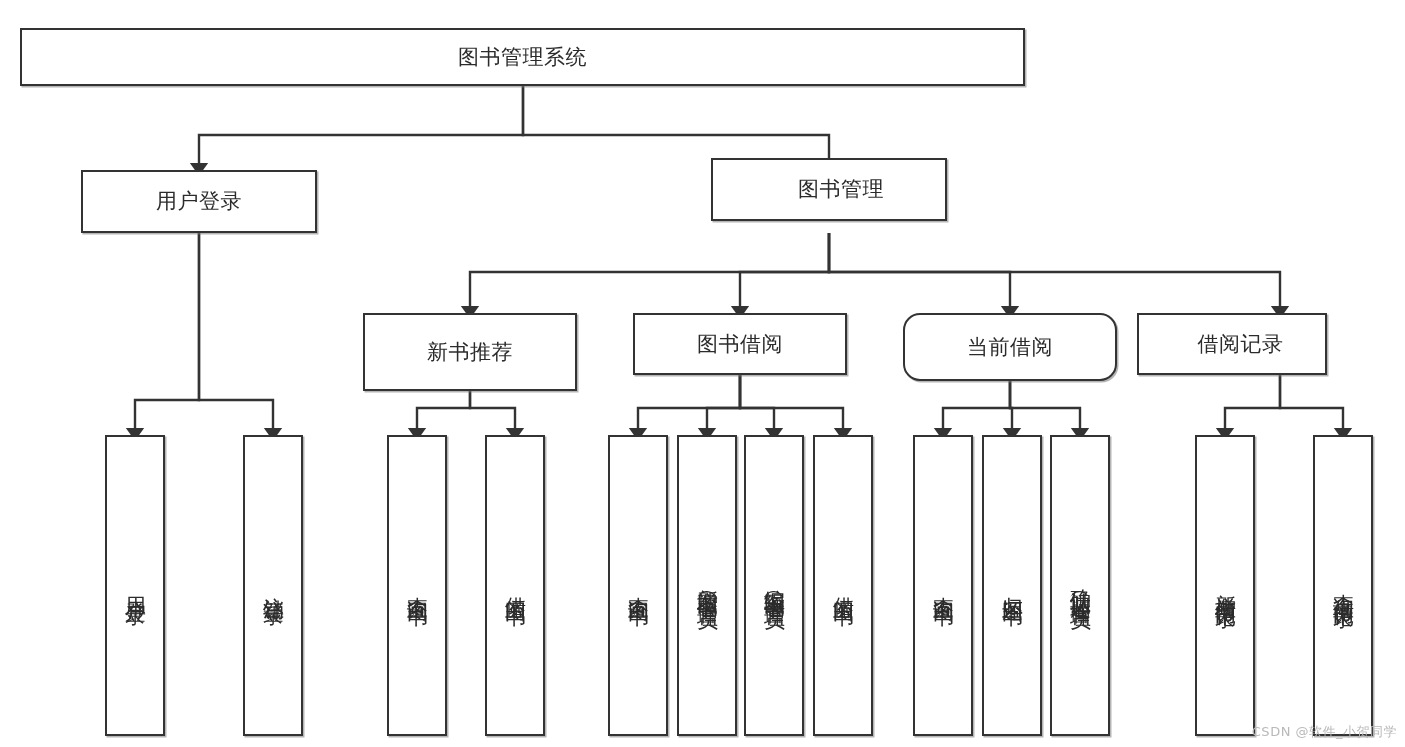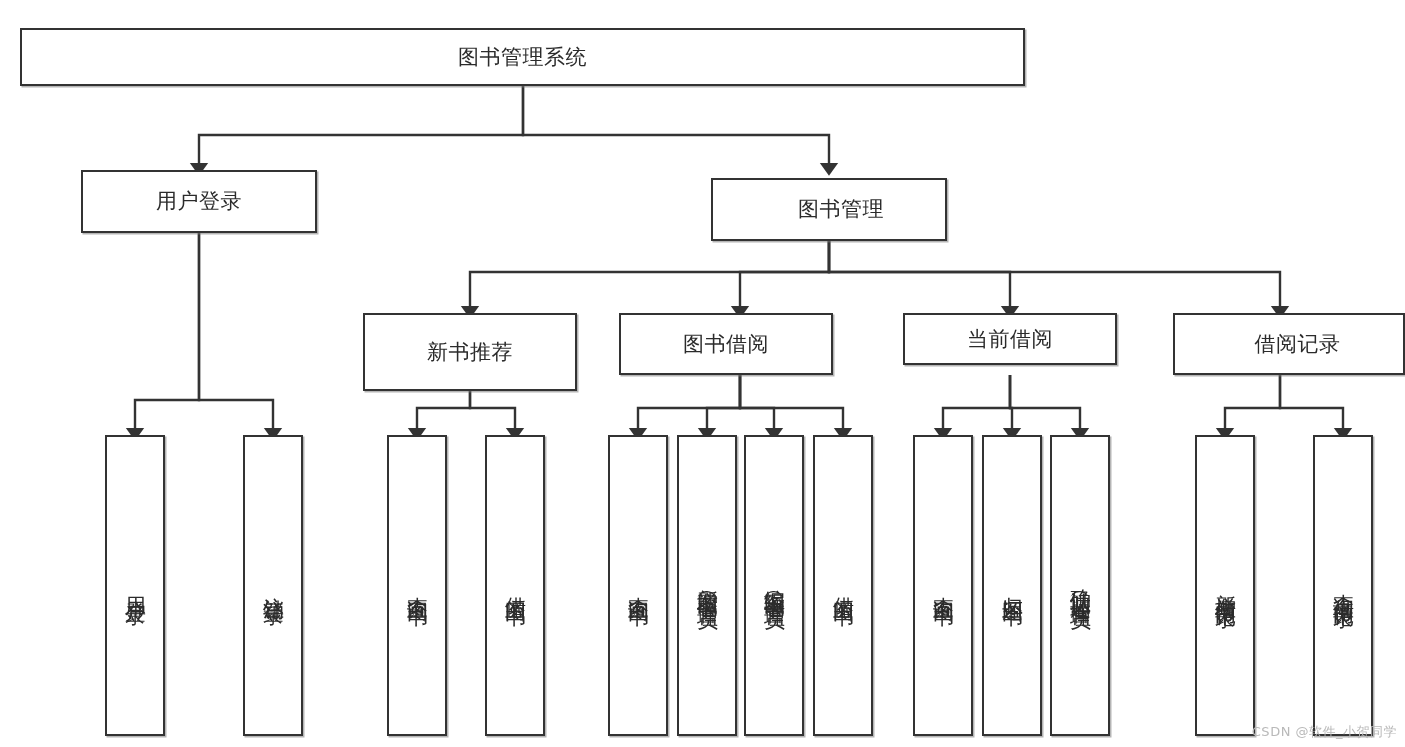--- a/index.html
+++ b/index.html
@@ -109,33 +109,33 @@
       </g>
   </svg>
 
   <div id="nodes-layer">
       <div class="node horizontal root" style="left: 20px; top: 12px; width: 1005px; height: 58px; margin-top: 16px;">
         <div class="node-label">图书管理系统</div>
       </div>
       <div class="node horizontal" style="left: 81px; top: 170px; width: 236px; height: 63px;">
         <div class="node-label">用户登录</div>
       </div>
-      <div class="node horizontal" style="left: 711px; top: 178px; width: 236px; height: 63px; padding-left: 24px;">
+      <div class="node horizontal" style="left: 711px; top: 158px; width: 236px; height: 63px; padding-left: 24px;">
         <div class="node-label">图书管理</div>
       </div>
       <div class="node horizontal" style="left: 363px; top: 313px; width: 214px; height: 78px;">
         <div class="node-label">新书推荐</div>
       </div>
-      <div class="node horizontal" style="left: 619px; top: 313px; width: 214px; height: 62px;">
+      <div class="node horizontal" style="left: 633px; top: 313px; width: 214px; height: 62px;">
         <div class="node-label">图书借阅</div>
       </div>
-      <div class="node horizontal" style="left: 903px; top: 313px; width: 214px; height: 52px;">
+      <div class="node horizontal" style="left: 903px; top: 313px; width: 214px; height: 68px; border-radius: 17px;">
         <div class="node-label">当前借阅</div>
       </div>
-      <div class="node horizontal" style="left: 1173px; top: 313px; width: 232px; height: 62px; padding-left: 17px;">
+      <div class="node horizontal" style="left: 1137px; top: 313px; width: 190px; height: 62px; padding-left: 17px;">
         <div class="node-label">借阅记录</div>
       </div>
       <div class="node vertical" style="left: 105px; top: 435px; width: 60px; height: 301px;">
         <div class="node-label">用户登录</div>
       </div>
       <div class="node vertical" style="left: 243px; top: 435px; width: 60px; height: 301px;">
         <div class="node-label">注销登录</div>
       </div>
       <div class="node vertical" style="left: 387px; top: 435px; width: 60px; height: 301px;">
         <div class="node-label">查询图书</div>

